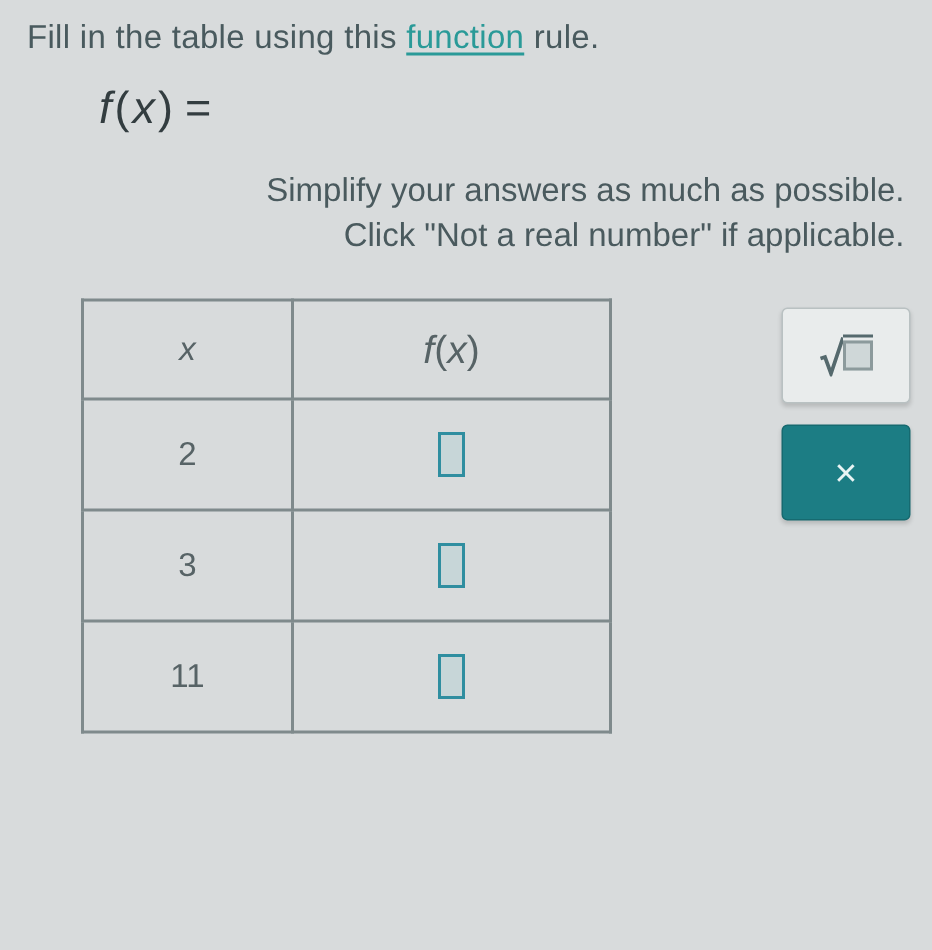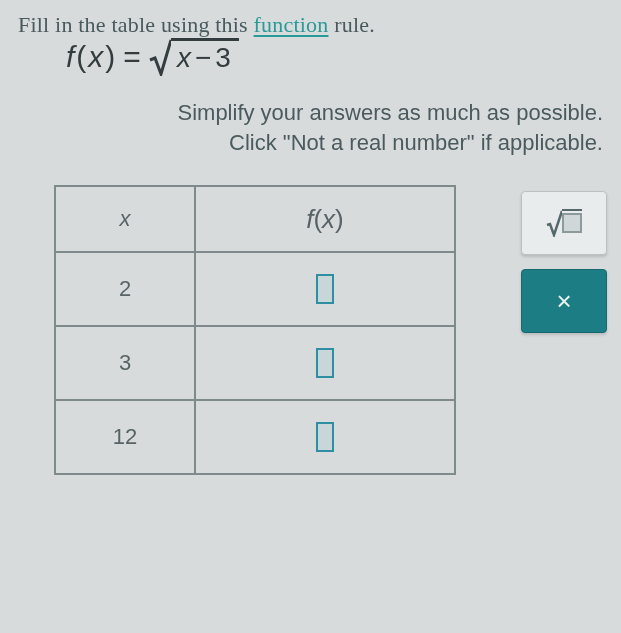--- a/index.html
+++ b/index.html
@@ -9,22 +9,22 @@
       background: #d8dbdc;
       font-family: Arial, Helvetica, sans-serif;
       color: #3d4a4e;
       padding: 12px 18px;
       position: relative;
       overflow: hidden;
     }
     .instruction {
       font-size: 22px;
       color: #495a5e;
+      margin-bottom: 18px;
       letter-spacing: 0.2px;
-      font-family: Liberation Serif, serif;
     }
     .func-link {
       color: #2a9a98;
       text-decoration: underline;
       text-decoration-color: #2a9a98;
       text-underline-offset: 3px;
     }
     .equation {
       margin-left: 48px;
       margin-bottom: 22px;
@@ -71,21 +71,21 @@
       border-collapse: collapse;
       background: transparent;
     }
     td, th {
       border: 2px solid #7f8a8c;
       text-align: center;
       color: #576366;
       font-weight: normal;
     }
     .col-x { width: 140px; }
-    .col-fx { width: 260px; }
+    .col-fx { width: 212px; }
     .hdr-row td { height: 66px; font-size: 22px; }
     .data-row td { height: 74px; font-size: 22px; }
     .hdr-fx {
       font-style: italic;
       font-size: 26px;
     }
     .hdr-fx .paren { font-style: normal; }
     .input-box {
       display: inline-block;
       width: 18px;
@@ -145,28 +145,20 @@
 <div class="instruction">
   <span>Fill in the table using this </span><span class="func-link">function</span><span> rule.</span>
 </div>
 
 <div class="equation">
   <span class="fn">f</span>
     <span class="paren">(</span>
     <span class="fn">x</span>
     <span class="paren">)</span>
     <span class="eq">=</span>
-  <span class="sqrt-wrap">
-    <svg class="radical-svg" width="22" height="38" viewBox="0 0 22 38">
-      <path d="M1 22 L6 20 L12 36 L22 2" fill="none" stroke="#333d40" stroke-width="3" stroke-linejoin="miter"></path>
-    </svg>
-    <span class="radicand">
-      <span>x</span><span class="minus">−</span><span style="font-style:normal">3</span>
-    </span>
-  </span>
 </div>
 
 <div class="sub-instruction">
   <div>Simplify your answers as much as possible.</div>
   <div>Click "Not a real number" if applicable.</div>
 </div>
 
 <div class="content-area">
   <div class="table-wrap">
     <table>
@@ -183,21 +175,21 @@
       </tr>
       <tr class="data-row">
         <td class="col-x">2</td>
         <td class="col-fx"><span class="input-box"></span></td>
       </tr>
       <tr class="data-row">
         <td class="col-x">3</td>
         <td class="col-fx"><span class="input-box"></span></td>
       </tr>
       <tr class="data-row">
-        <td class="col-x">12</td>
+        <td class="col-x">11</td>
         <td class="col-fx"><span class="input-box"></span></td>
       </tr>
     </tbody>
       </table>
   </div>
 
   <div class="tool-panel">
     <div class="tool-btn sqrt-btn">
       <span class="sqrt-btn-inner">
         <svg class="sqrt-btn-svg" width="16" height="28" viewBox="0 0 16 28">

